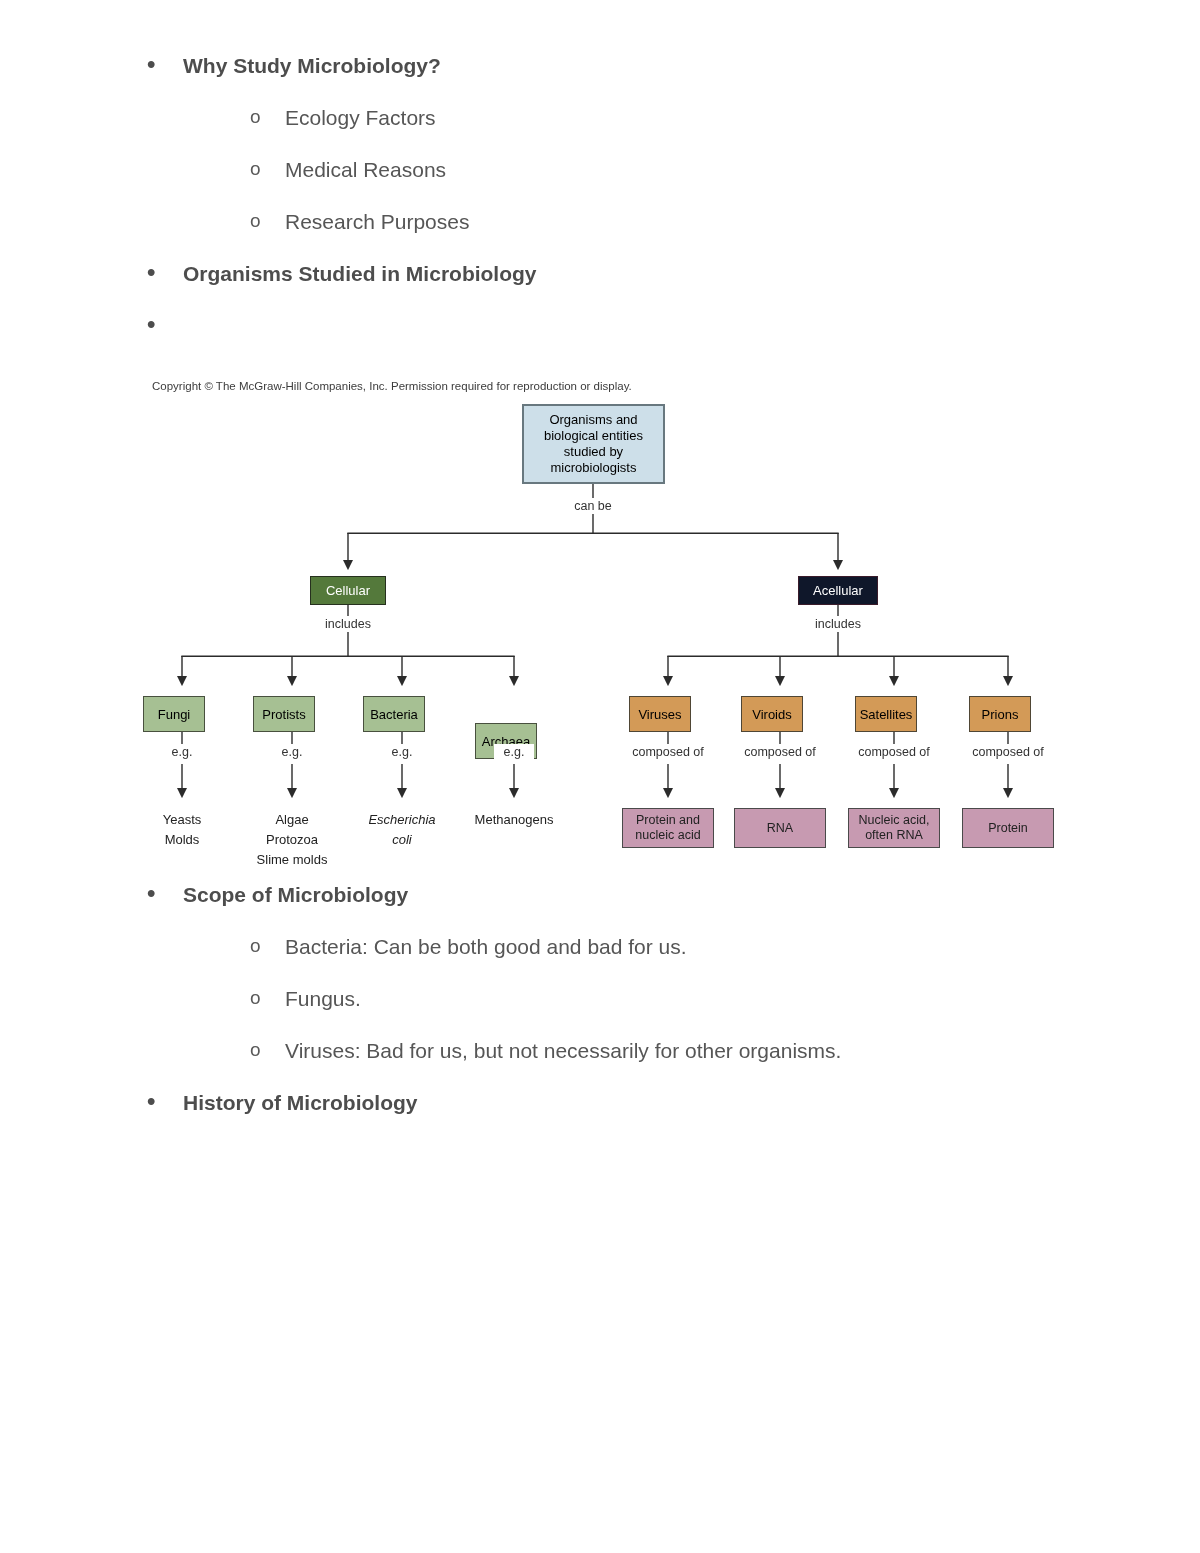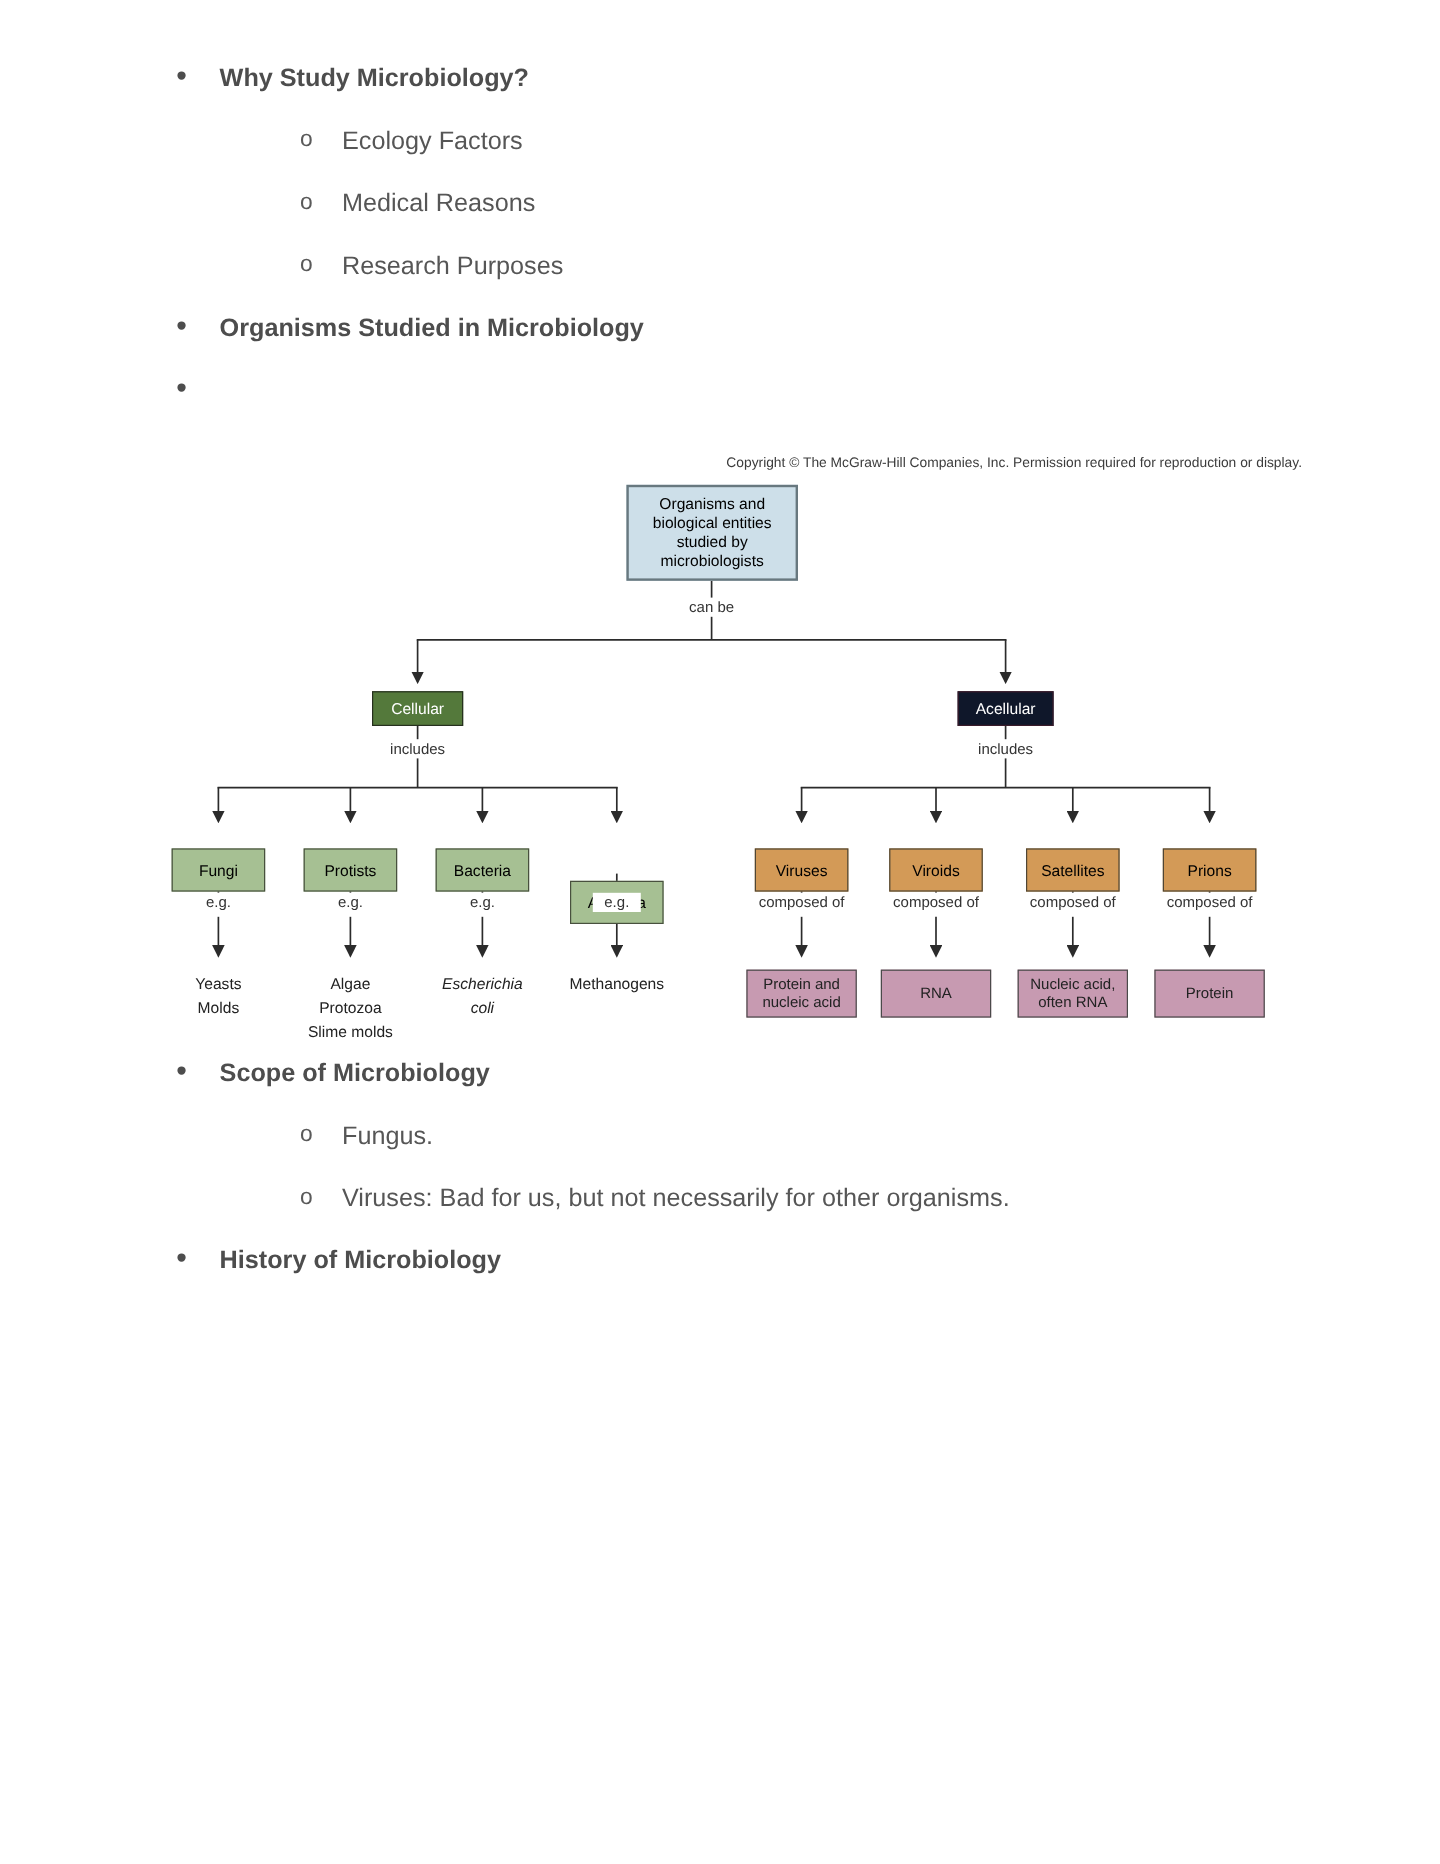--- a/index.html
+++ b/index.html
@@ -12,31 +12,31 @@
   .notes{margin-left:120px;color:#565656;}
   .notes-top{margin-top:54px;}
   .notes-bottom{margin-top:12px;}
   .li{position:relative;font-size:21px;line-height:24px;margin-bottom:28px;min-height:24px;}
   .l1{padding-left:63px;font-weight:700;color:#4d4d4d;}
   .l1::before{content:"\2022";position:absolute;left:27px;top:-2px;font-size:24px;color:#4d4d4d;}
   .l2{padding-left:165px;font-weight:400;}
   .l2::before{content:"o";position:absolute;left:130px;top:-1px;font-size:19px;color:#5a5a5a;}
   
   .diagram{position:relative;margin:10px 0 0 140px;width:945px;height:505px;padding:0;}
-  .copyright{position:absolute;top:14px;left:0;width:945px;text-align:right;
+  .copyright{position:absolute;top:14px;left:12px;width:945px;text-align:left;
              font-size:11.5px;color:#3c3c3c;}
   .connectors{position:absolute;top:0;left:0;}
   .node{position:absolute;display:flex;align-items:center;justify-content:center;
         text-align:center;box-sizing:border-box;color:#000000;}
   .root-node{left:382px;top:38px;width:143px;height:80px;background:#cddfe9;
              border:2px solid #68787f;font-size:13px;line-height:16px;padding:2px;}
   .branch-node{top:210px;height:29px;font-size:13px;color:#ffffff;border:1px solid #26301e;}
   .cellular{left:170px;width:76px;background:#54793b;}
   .acellular{left:658px;width:80px;background:#0f172a;border-color:#3a1b2a;}
-  .child{top:341px;height:36px;width:78px;font-size:13px;border:1px solid #48503e;}
+  .child{top:330px;height:36px;width:62px;font-size:13px;border:1px solid #48503e;}
   .green{background:#a6c093;}
   .orange{background:#d39a57;border-color:#4f4635;}
   .lbl{position:absolute;font-size:12.5px;color:#333333;text-align:center;background:#ffffff;
        line-height:16px;}
   .canbe{left:423px;top:132px;width:60px;}
   .inc-l{left:173px;top:250px;width:70px;}
   .inc-r{left:663px;top:250px;width:70px;}
   .rel{top:378px;}
   .ex{position:absolute;top:444px;width:110px;font-size:13px;line-height:20px;
       color:#222222;text-align:center;}
@@ -164,20 +164,23 @@
     <div class="pink" style="left:594px;">RNA</div>
     <div class="pink" style="left:708px;">Nucleic acid, often RNA</div>
     <div class="pink" style="left:822px;">Protein</div>
   </figure>
 
   <section class="notes notes-bottom">
     <div class="li l1">
       <span>Scope of Microbiology</span>
     </div>
     <div class="li l2">
+      <span>Bacteria: Can be both good and bad for us.</span>
+    </div>
+    <div class="li l2">
       <span>Fungus.</span>
     </div>
     <div class="li l2">
       <span>Viruses: Bad for us, but not necessarily for other organisms.</span>
     </div>
     <div class="li l1">
       <span>History of Microbiology</span>
     </div>
   </section>
 

